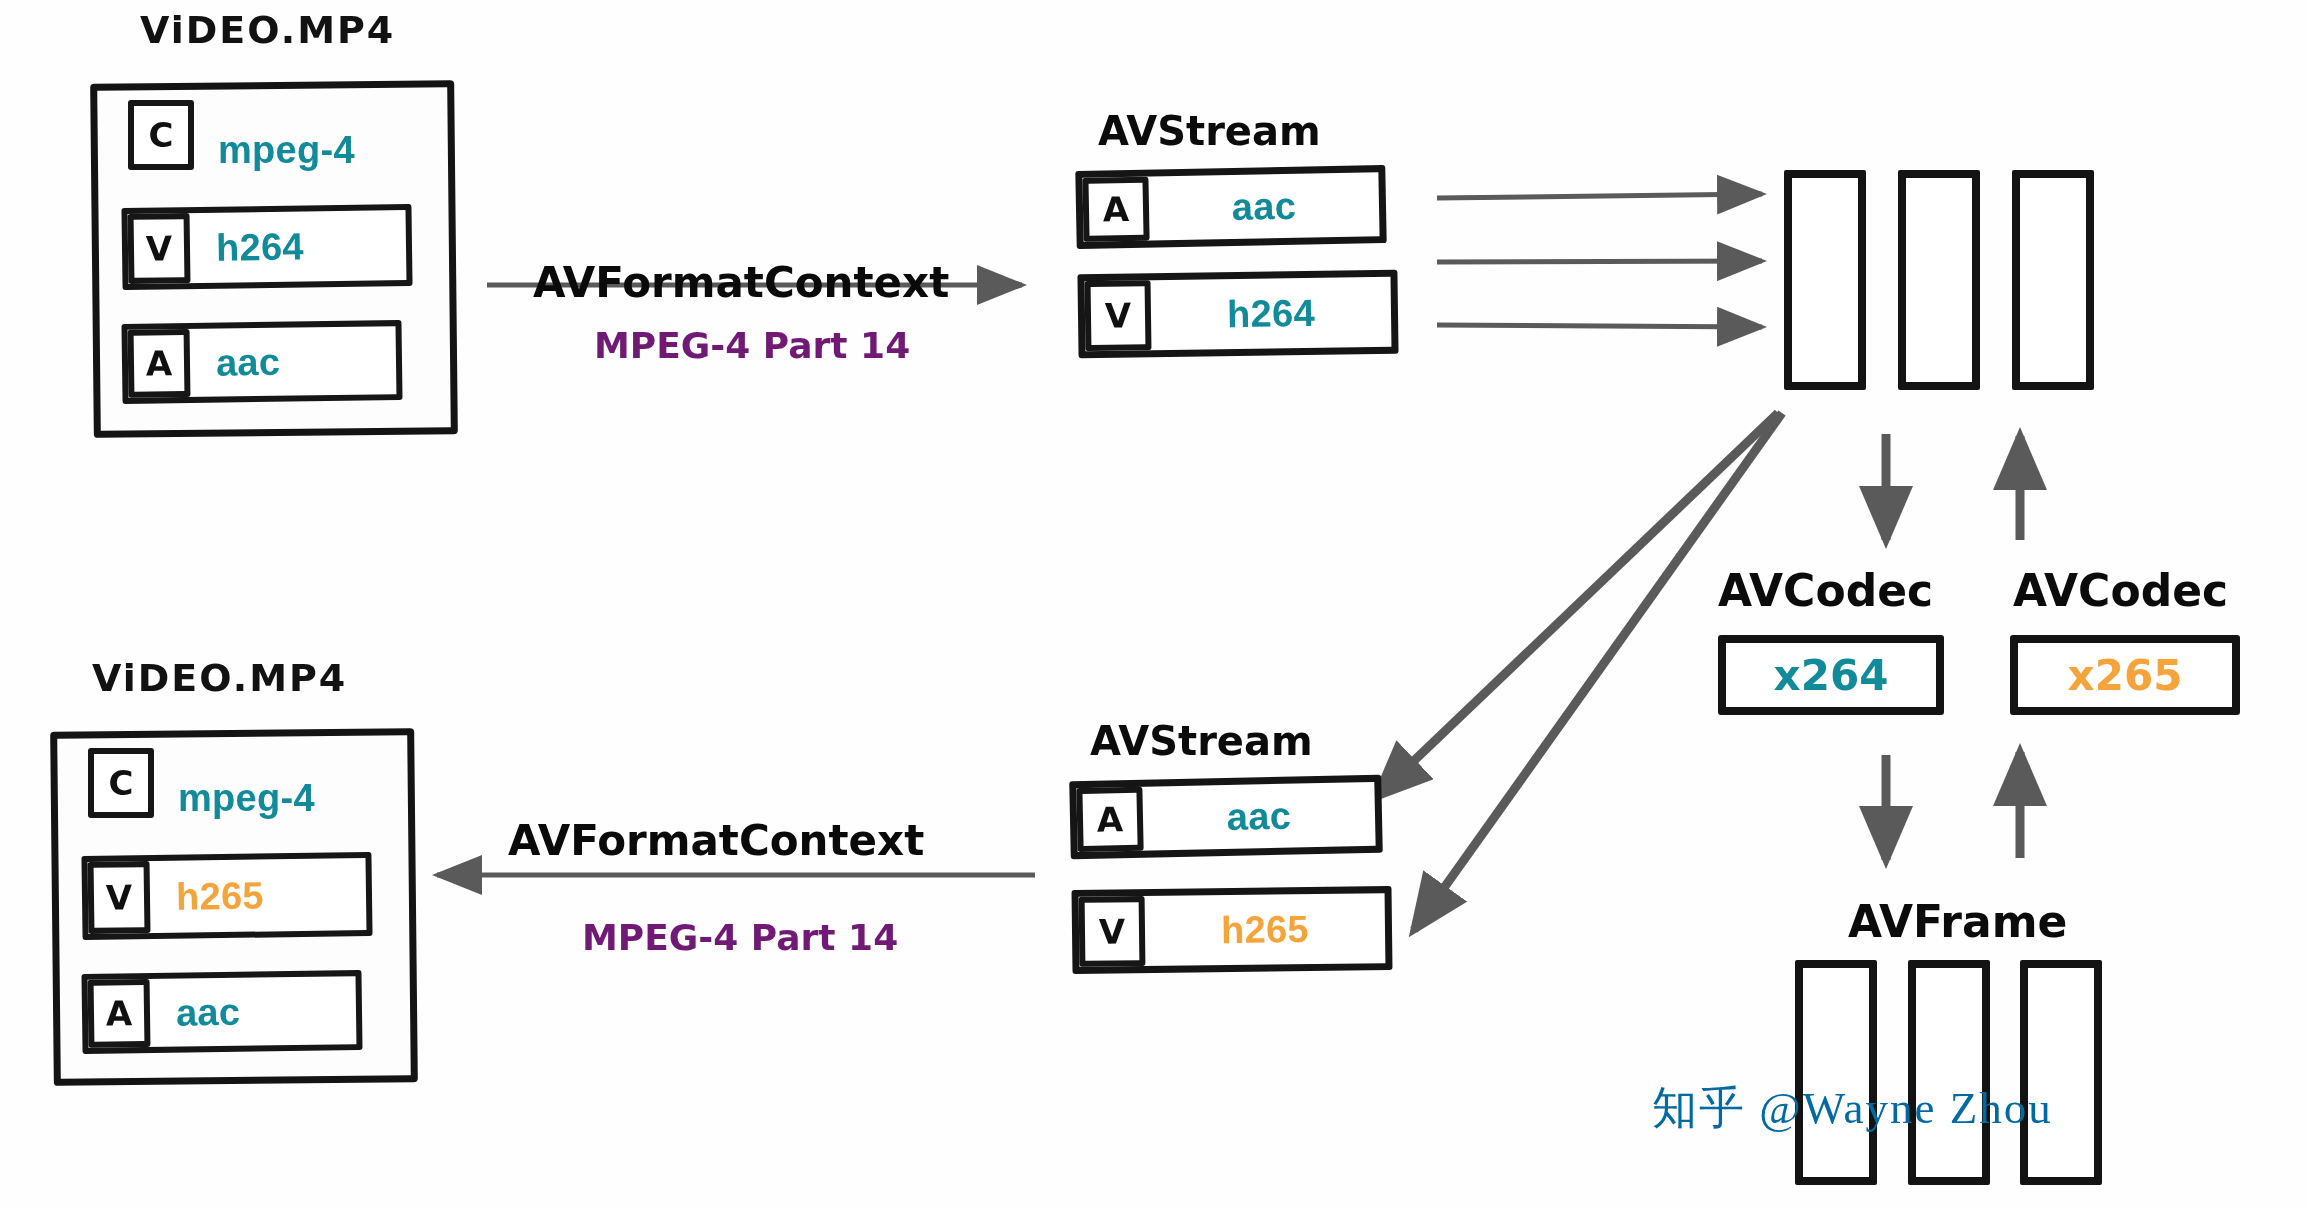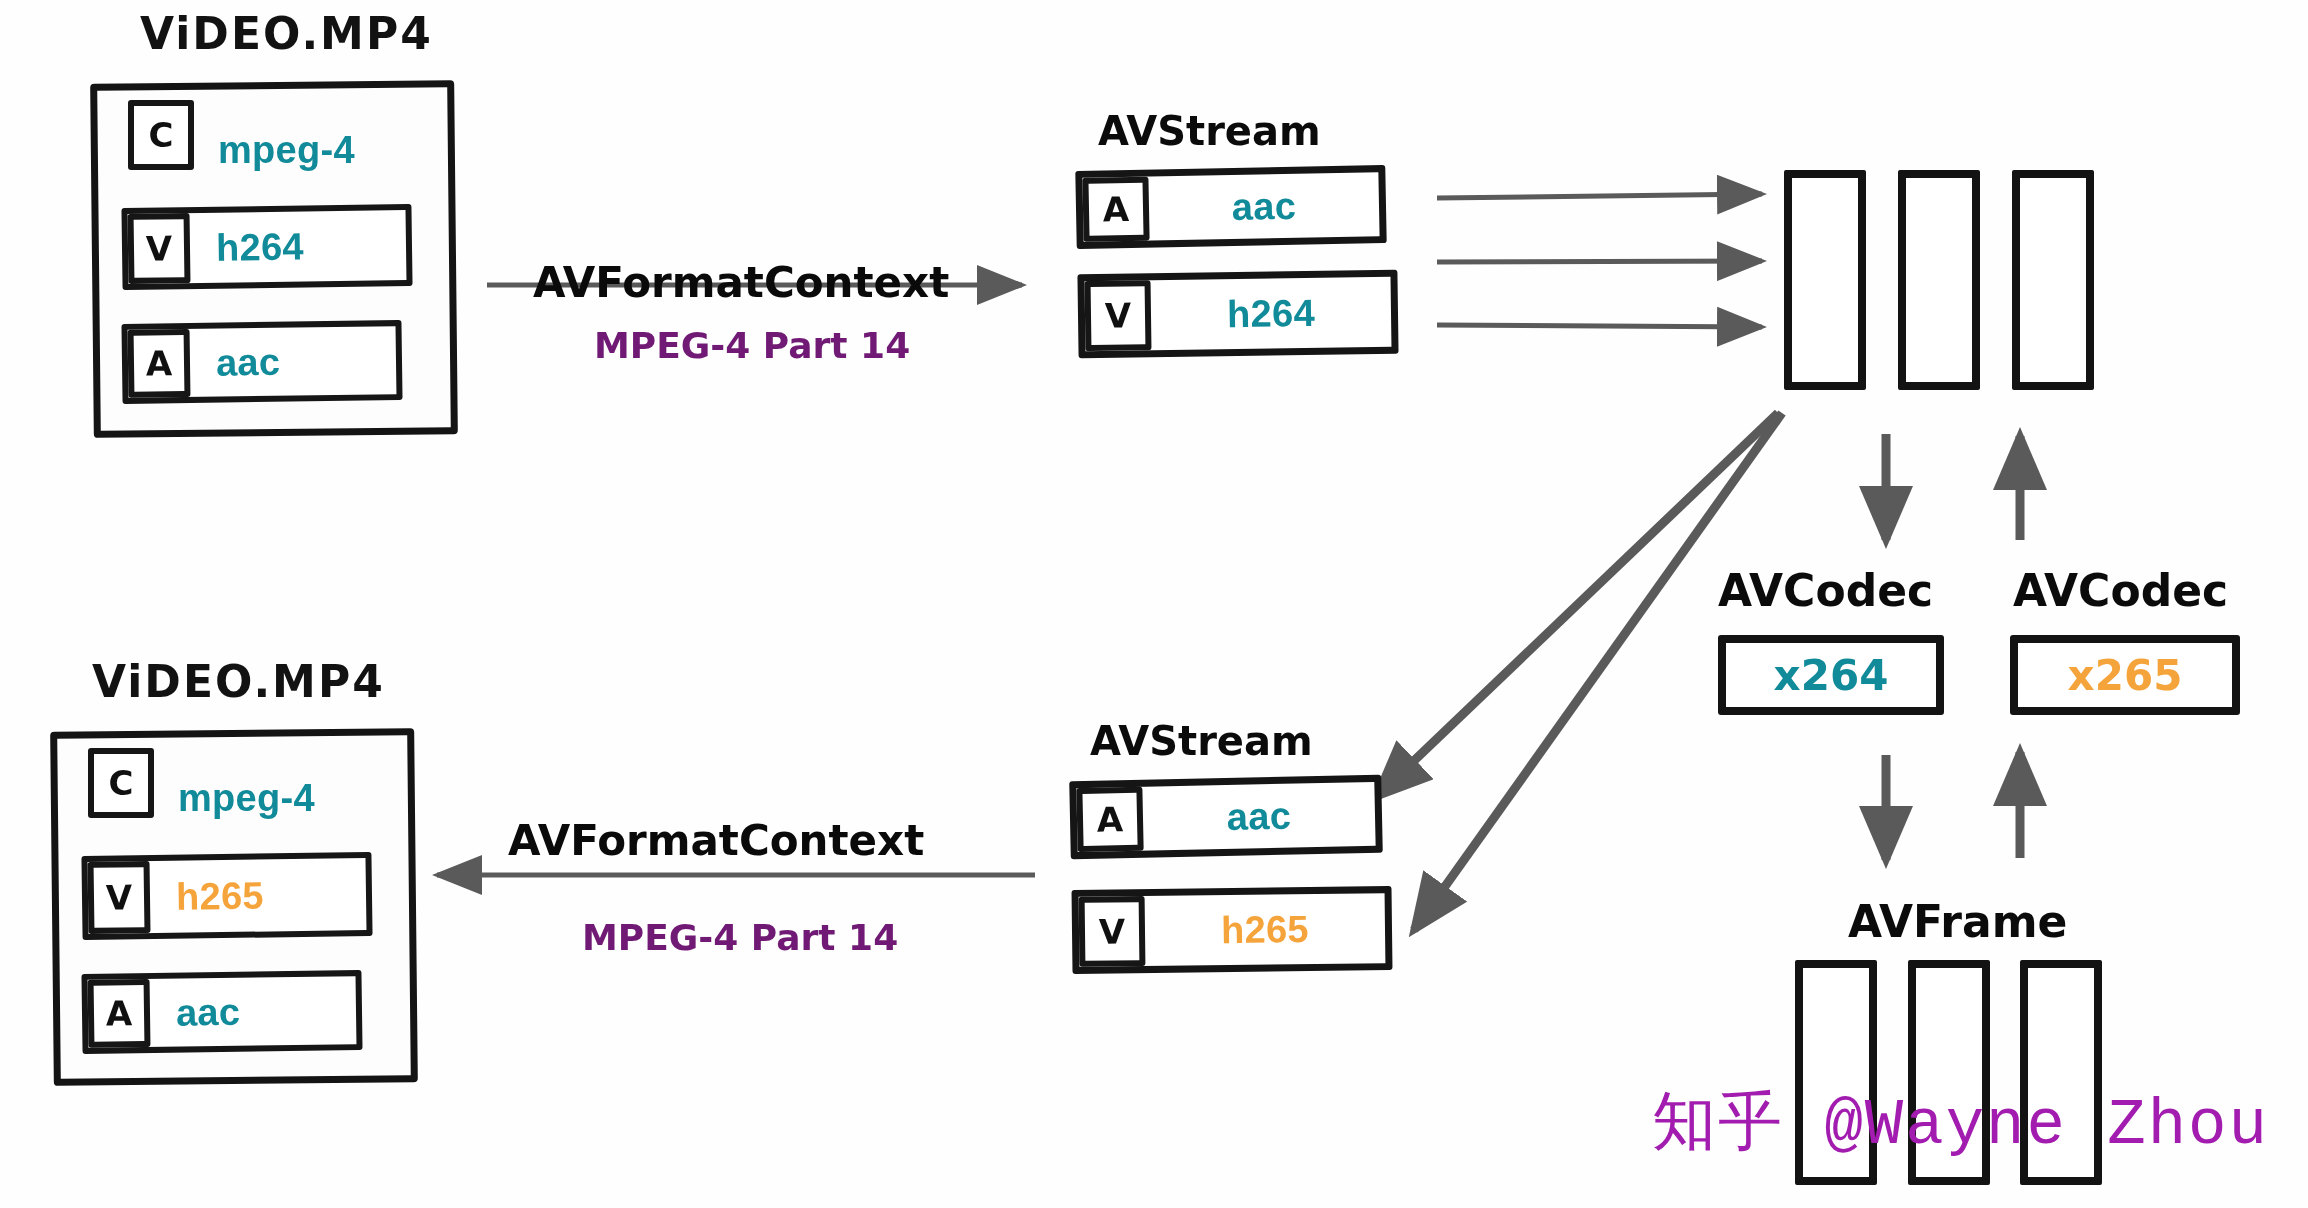--- a/index.html
+++ b/index.html
@@ -25,21 +25,21 @@
     border: 7px solid #141414;
     background: #fdfdfd;
     border-radius: 4px;
   }
   .file-title {
     position: absolute;
     font-family: "DejaVu Sans", sans-serif;
     font-weight: 900;
     color: #121212;
     letter-spacing: 2px;
-    font-size: 44px;
+    font-size: 38px;
     white-space: nowrap;
   }
 
   
   .row {
     position: absolute;
     display: flex;
     align-items: stretch;
     border: 6px solid #161616;
     background: #ffffff;
@@ -144,23 +144,23 @@
     position: absolute;
     left: 0;
     top: 0;
     width: 2308px;
     height: 1208px;
     pointer-events: none;
   }
 
   .watermark {
     position: absolute;
-    font-family: Liberation Mono, monospace;
-    font-size: 64px;
-    color: #a21caf;
+    font-family: Liberation Serif, serif;
+    font-size: 45px;
+    color: #0369a1;
     white-space: nowrap;
     letter-spacing: 2px;
   }
 </style>
 </head>
 <body>
 
 <div id="canvas">
 
   <svg class="overlay" viewBox="0 0 2308 1208">

